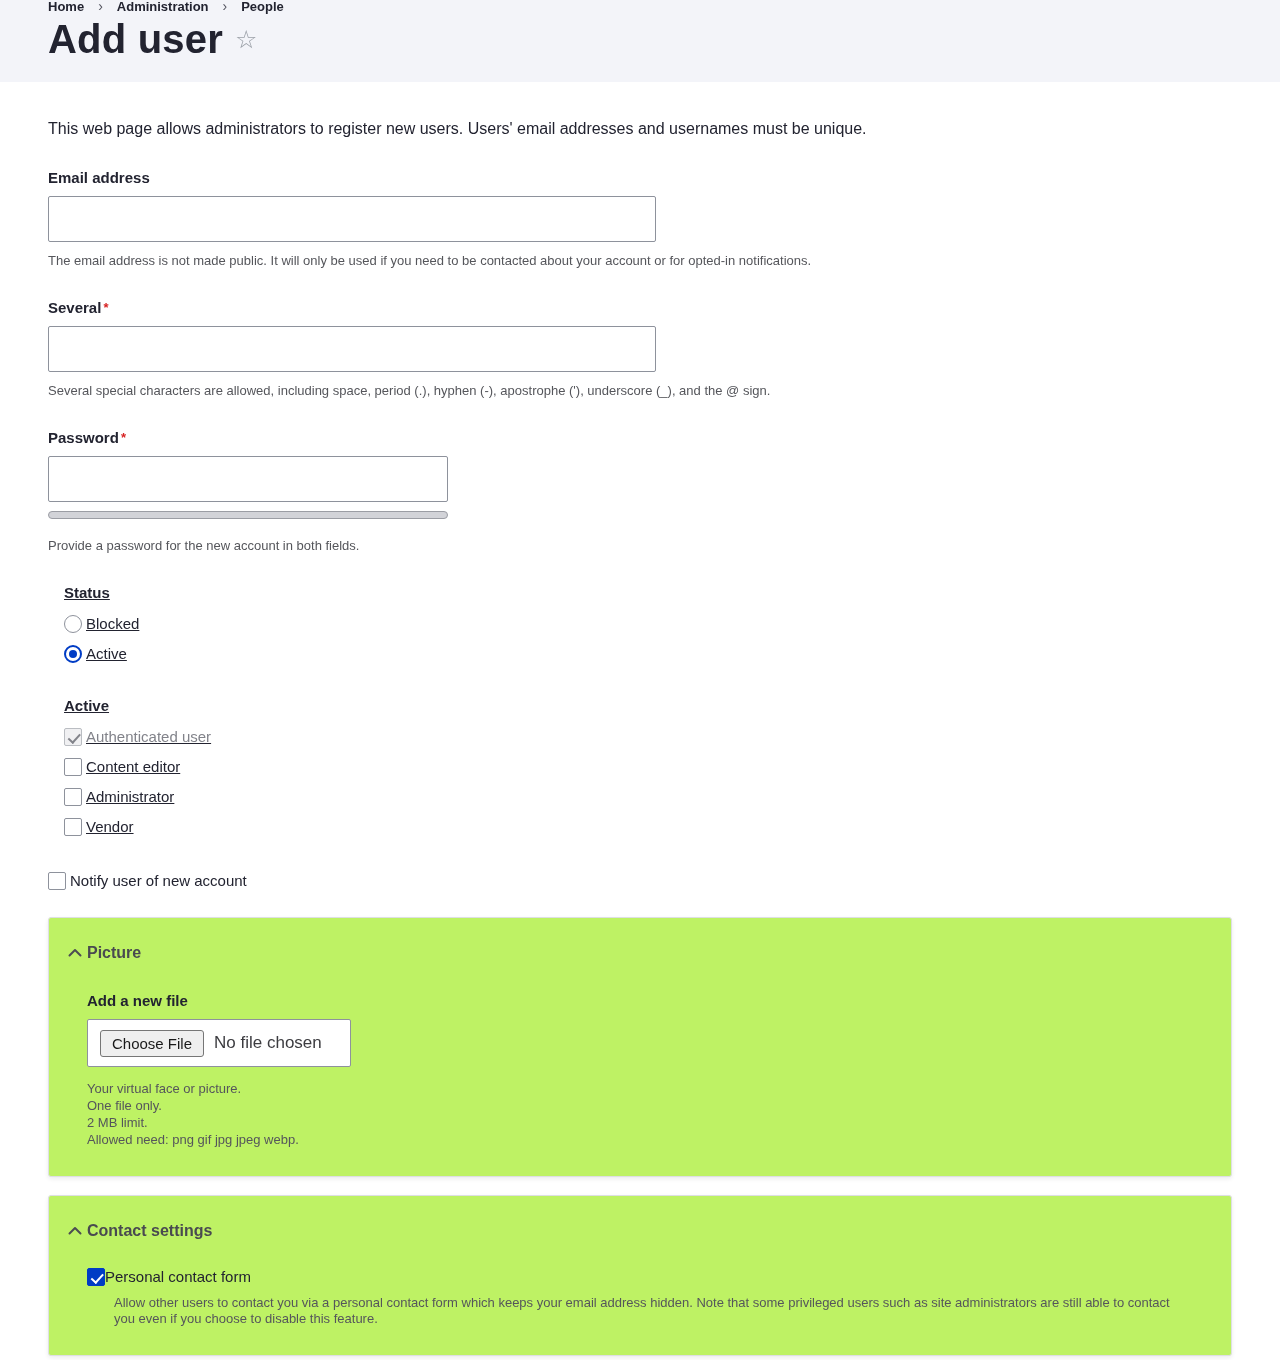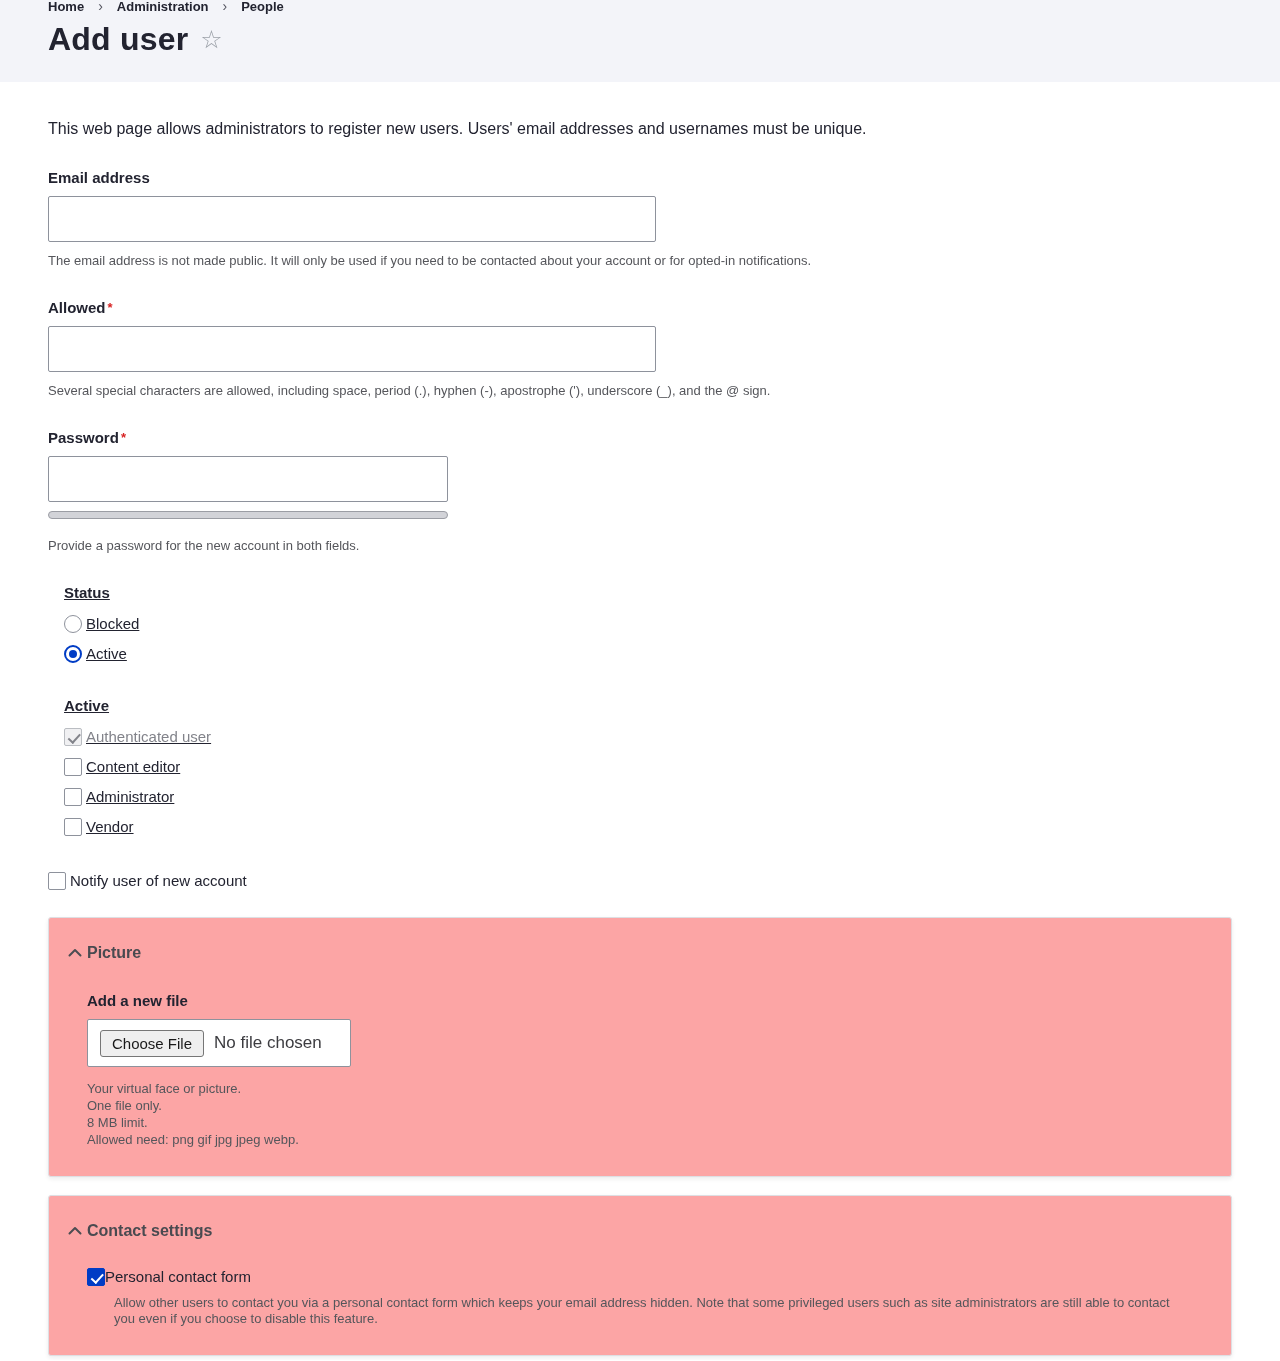--- a/index.html
+++ b/index.html
@@ -44,21 +44,21 @@
     font-weight:400;
     line-height:12px;
   }
   .title-row{
     display:flex;
     align-items:center;
     gap:12px;
     margin-top:7px;
   }
   .page-title{
-    font-size:32px;
+    font-size:40px;
     font-weight:700;
     letter-spacing:0.2px;
     line-height:36px;
     margin:0;
   }
   .star-icon{
     font-size:25px;
     color:#9ba0a8;
     line-height:24px;
     cursor:pointer;
@@ -181,21 +181,21 @@
   }
 
   .roles-group{margin-top:34px;}
   .notify-item{margin-top:36px;}
 
   
   .panel{
     margin-top:27px;
     border:1px solid var(--panel-border);
     border-radius:3px;
-    background:#fca5a5;
+    background:#bef264;
     box-shadow:0 2px 4px rgba(20,20,40,0.08);
   }
   .panel + .panel{margin-top:18px;}
   .panel-summary{
     display:flex;
     align-items:center;
     padding:25px 38px 8px 14px;
     cursor:pointer;
   }
   .chevron-icon{
@@ -281,21 +281,21 @@
 
   <p class="intro">This web page allows administrators to register new users. Users' email addresses and usernames must be unique.</p>
 
   <div class="form-item">
     <label class="form-label">Email address</label>
     <input type="text" class="text-input" value="" style="">
     <div class="description">The email address is not made public. It will only be used if you need to be contacted about your account or for opted-in notifications.</div>
   </div>
 
   <div class="form-item">
-    <label class="form-label"><span>Allowed</span><span class="required-marker">*</span></label>
+    <label class="form-label"><span>Several</span><span class="required-marker">*</span></label>
     <input type="text" class="text-input" value="" style="">
     <div class="description">Several special characters are allowed, including space, period (.), hyphen (-), apostrophe ('), underscore (_), and the @ sign.</div>
   </div>
 
   <div class="form-item">
     <label class="form-label"><span>Password</span><span class="required-marker">*</span></label>
     <input type="password" class="text-input narrow" value="" style="">
     <div class="strength-bar"></div>
     <div class="description password-desc">Provide a password for the new account in both fields.</div>
   </div>
@@ -348,21 +348,21 @@
     </div>
     <div class="panel-body">
       <label class="file-label">Add a new file</label>
       <div class="file-widget">
         <span class="choose-btn">Choose File</span>
         <span class="no-file">No file chosen</span>
       </div>
       <div class="file-help">
         <div class="line">Your virtual face or picture.</div>
         <div class="line">One file only.</div>
-        <div class="line">8 MB limit.</div>
+        <div class="line">2 MB limit.</div>
         <div class="line">Allowed need: png gif jpg jpeg webp.</div>
       </div>
     </div>
   </section>
 
   <section class="panel">
     <div class="panel-summary">
       <span class="chevron-icon">
         <svg width="14" height="9" viewBox="0 0 14 9">
             <path d="M1.5 7.5 L7 2 L12.5 7.5" fill="none" stroke="#4c4d52" stroke-width="2" stroke-linecap="round" stroke-linejoin="round"></path>

